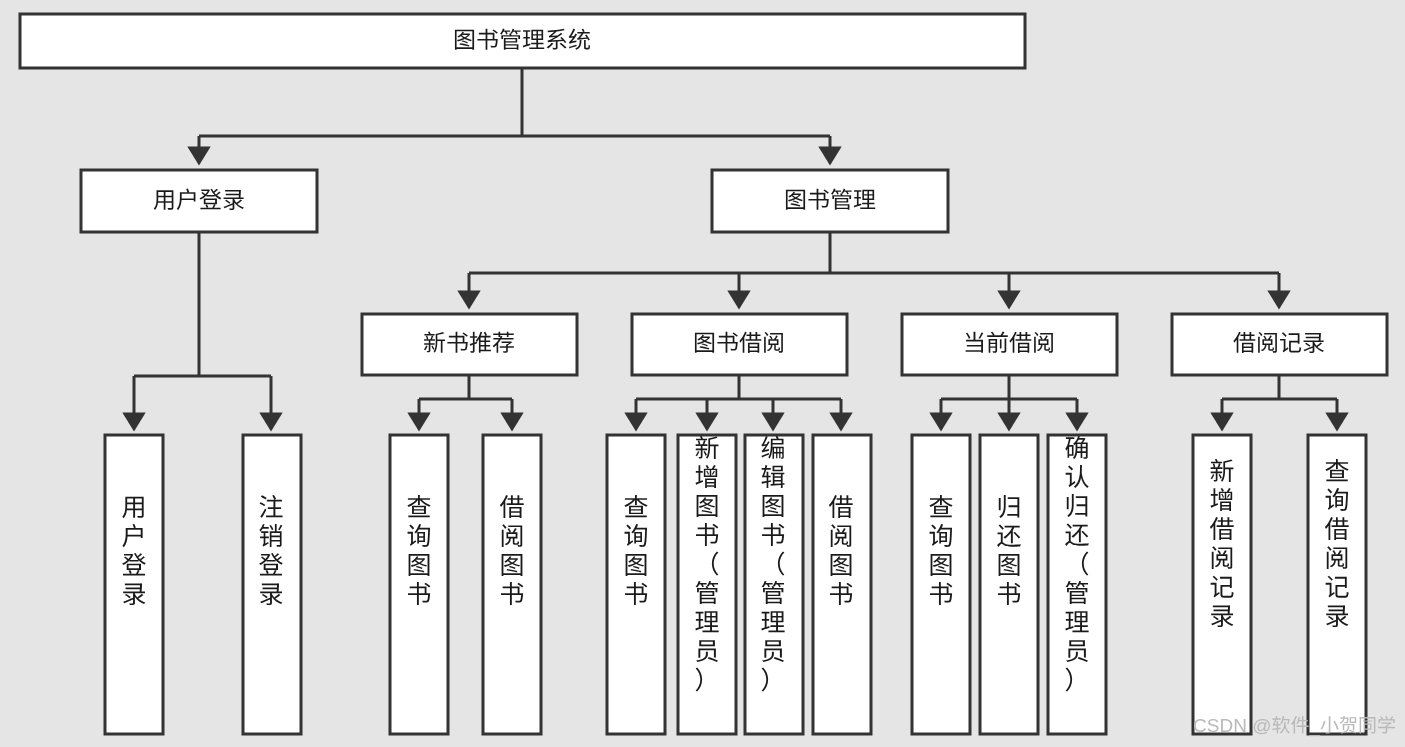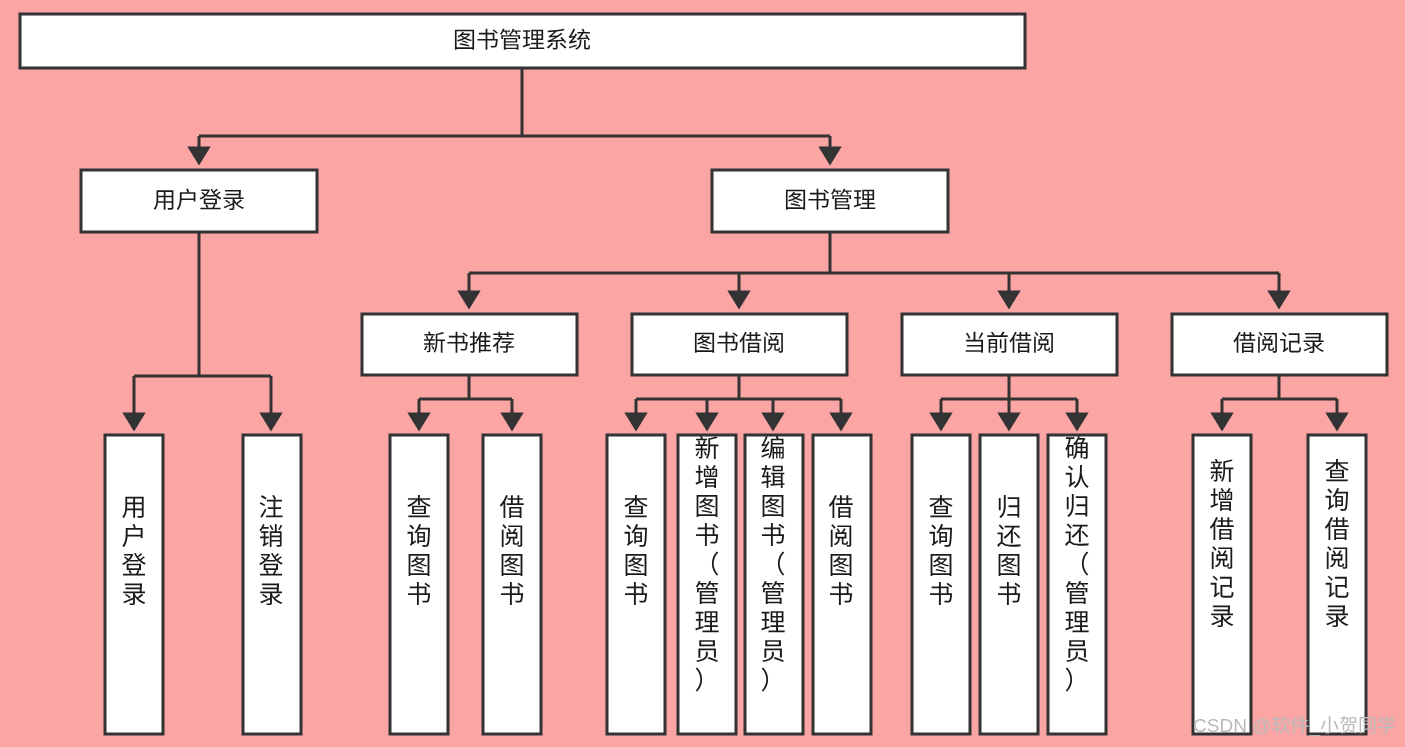--- a/index.html
+++ b/index.html
@@ -11,21 +11,21 @@
   body {
     width: 1405px;
     height: 747px;
     overflow: hidden;
     font-family: "Liberation Sans", "DejaVu Sans", sans-serif;
   }
   #diagram-root {
     position: relative;
     width: 1405px;
     height: 747px;
-    background: #fca5a5;
+    background: #e5e5e5;
   }
   svg#diagram {
     display: block;
     width: 1405px;
     height: 747px;
   }
   .node-rect {
     fill: #ffffff;
     stroke: #333333;
     stroke-width: 3;

